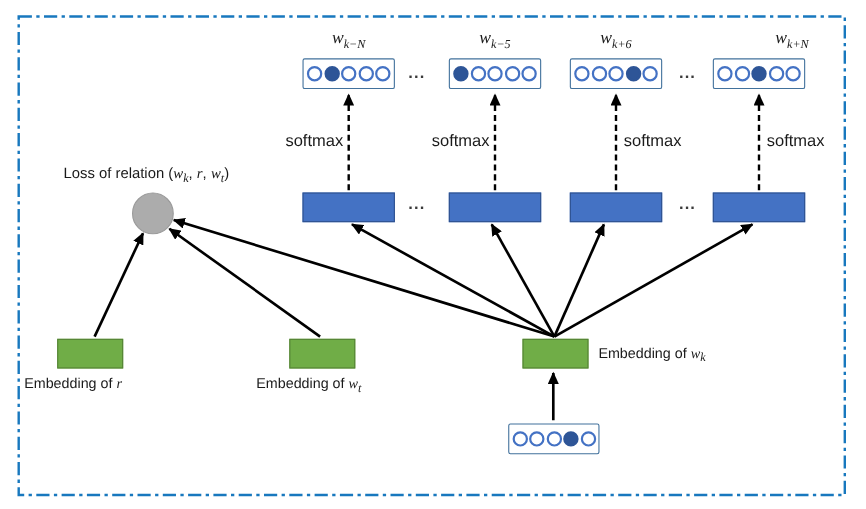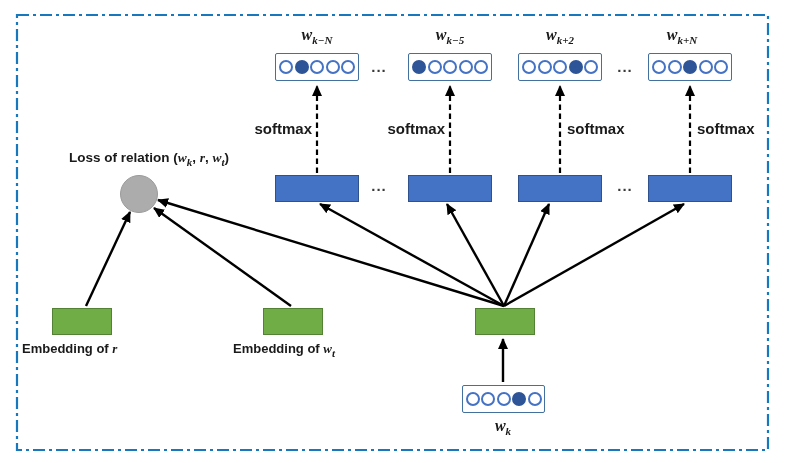--- a/index.html
+++ b/index.html
@@ -4,21 +4,21 @@
 <style>
   html, body { margin: 0; padding: 0; background: #ffffff; }
   .stage {
     position: relative;
     width: 787px; height: 463px;
     background: #ffffff;
     overflow: hidden;
     font-family: "Liberation Sans", sans-serif;
     color: #1a1a1a;
   }
-  .abs { position: absolute; font-weight: bold; }
+  .abs { position: absolute; }
   
   .mathlabel {
     font-family: "Liberation Serif", "DejaVu Serif", serif;
     font-size: 16px; text-align: center; width: 100px;
   }
   .mathlabel i, .plainlabel i, .losslabel i {
     font-family: "Liberation Serif", "DejaVu Serif", serif;
     font-style: italic;
   }
   .mathlabel sub, .plainlabel sub, .losslabel sub {
@@ -67,22 +67,22 @@
   .dashedline { stroke: var(--c-arrow); stroke-width: 2.2; stroke-dasharray: 5.5 3.5; }
   #ah path { fill: var(--c-arrow); }
 </style>
 </head>
 <body>
 
 <div class="stage">
 
   <div class="abs mathlabel" style="left:267px; top:26px;"><i>w</i><sub><i>k−N</i></sub></div>
   <div class="abs mathlabel" style="left:400px; top:26px;"><i>w</i><sub><i>k−5</i></sub></div>
-  <div class="abs mathlabel" style="left:510px; top:26px;"><i>w</i><sub><i>k+2</i></sub></div>
-  <div class="abs mathlabel" style="left:632px; top:26px;"><i>w</i><sub><i>k+N</i></sub></div>
+  <div class="abs mathlabel" style="left:510px; top:26px;"><i>w</i><sub><i>k+6</i></sub></div>
+  <div class="abs mathlabel" style="left:670px; top:26px;"><i>w</i><sub><i>k+N</i></sub></div>
 
   <div class="abs vecbox" style="left:275px; top:53px;">
       <span class="cell"></span>
       <span class="cell filled"></span>
       <span class="cell"></span>
       <span class="cell"></span>
       <span class="cell"></span>
     </div>
   <div class="abs vecbox" style="left:408px; top:53px;">
       <span class="cell filled"></span>
@@ -114,38 +114,38 @@
   <div class="abs softmax sm-left" style="left:232px; top:120px;">softmax</div>
   <div class="abs softmax sm-left" style="left:365px; top:120px;">softmax</div>
   <div class="abs softmax sm-right" style="left:567px; top:120px;">softmax</div>
   <div class="abs softmax sm-right" style="left:697px; top:120px;">softmax</div>
 
   <div class="abs bluerect" style="left:275px; top:175px;"></div>
   <div class="abs bluerect" style="left:408px; top:175px;"></div>
   <div class="abs bluerect" style="left:518px; top:175px;"></div>
   <div class="abs bluerect" style="left:648px; top:175px;"></div>
 
-  <div class="abs losslabel" style="left:64px; top:150px;">Loss of relation (<i>w</i><sub><i>k</i></sub>, <i>r</i>, <i>w</i><sub><i>t</i></sub>)</div>
+  <div class="abs losslabel" style="left:48px; top:150px;">Loss of relation (<i>w</i><sub><i>k</i></sub>, <i>r</i>, <i>w</i><sub><i>t</i></sub>)</div>
   <div class="abs losscircle" style="left:120px; top:175px;"></div>
 
   <div class="abs greenrect" style="left:52px;  top:308px;"></div>
   <div class="abs greenrect" style="left:263px; top:308px;"></div>
   <div class="abs greenrect" style="left:475px; top:308px;"></div>
 
   <div class="abs plainlabel" style="left:22px;  top:341px; width:120px; ">Embedding of <i>r</i></div>
   <div class="abs plainlabel" style="left:233px; top:341px; width:120px; text-align:left;">Embedding of <i>w</i><sub><i>t</i></sub></div>
+  <div class="abs plainlabel" style="left:544px; top:313px;">Embedding of <i>w</i><sub><i>k</i></sub></div>
 
   <div class="abs vecbox" style="left:462px; top:385px; width:83px;">
       <span class="cell"></span>
       <span class="cell"></span>
       <span class="cell"></span>
       <span class="cell filled"></span>
       <span class="cell"></span>
     </div>
-  <div class="abs mathlabel" style="left:453px; top:417px;"><i>w</i><sub><i>k</i></sub></div>
 
   <svg class="overlay" width="787" height="463" viewBox="0 0 787 463">
     <defs>
       <marker id="ah" markerUnits="userSpaceOnUse" markerWidth="12" markerHeight="10" refX="10" refY="5" orient="auto">
         <path d="M0,0 L11,5 L0,10 z"></path>
       </marker>
     </defs>
 
     <rect class="frame" x="17" y="15" width="751" height="435"></rect>
 

